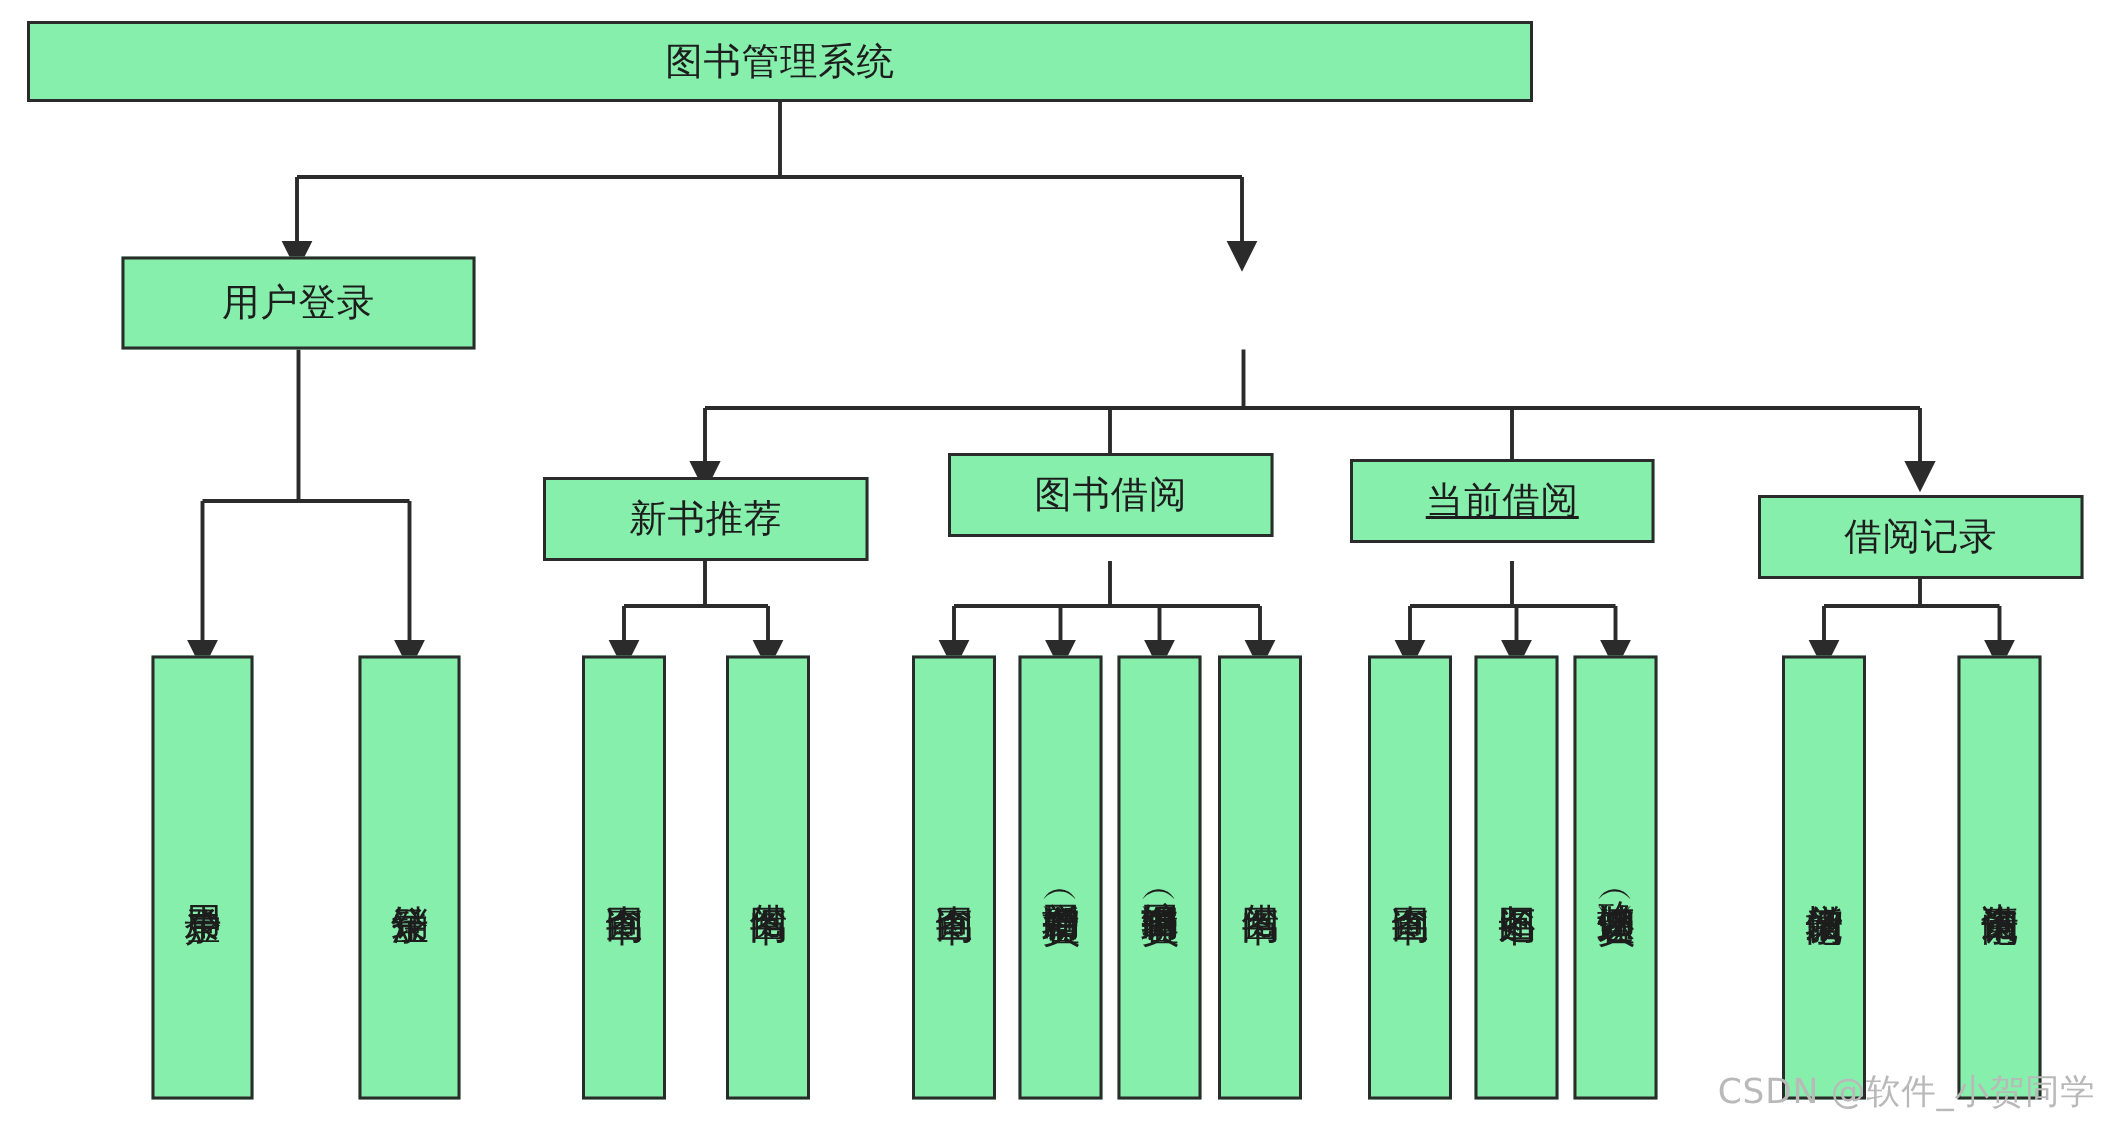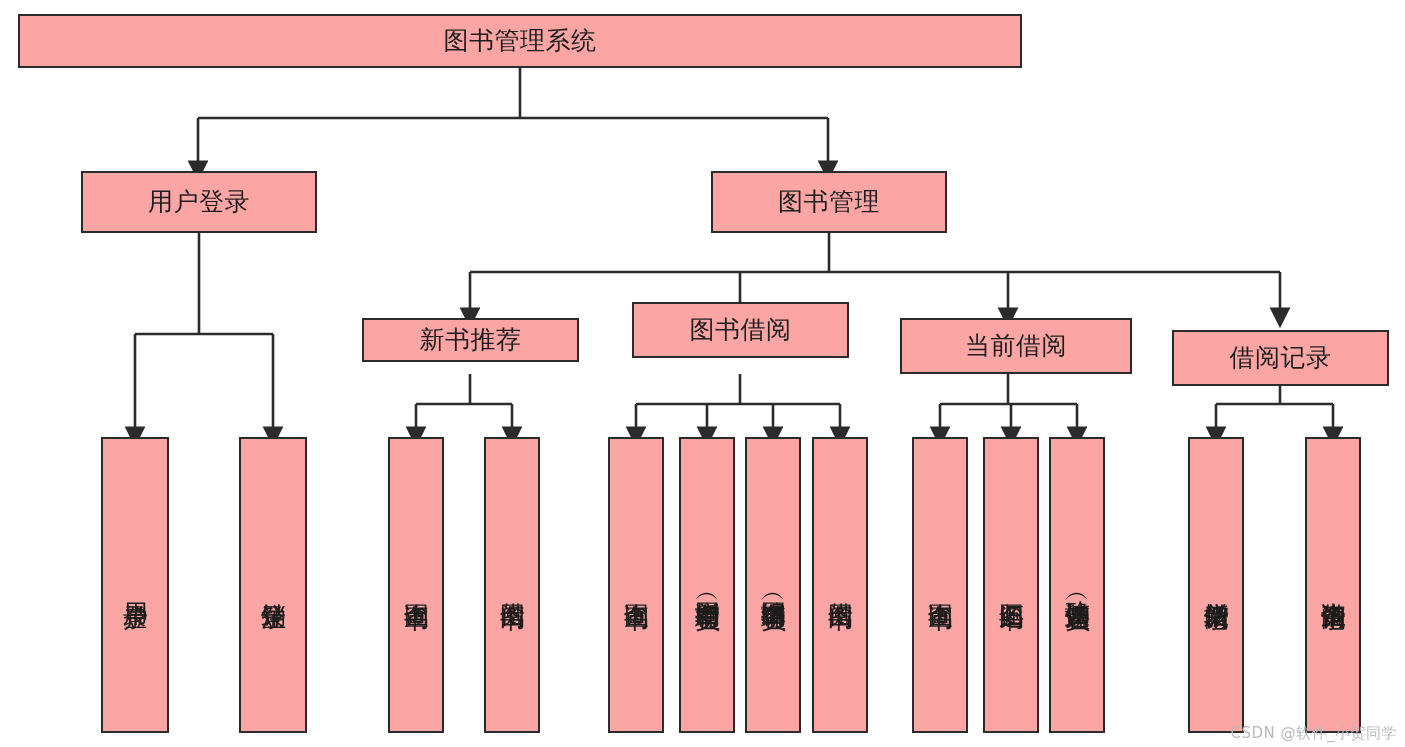--- a/index.html
+++ b/index.html
@@ -23,21 +23,21 @@
     left: 0;
     top: 0;
     width: 1405px;
     height: 747px;
     pointer-events: none;
   }
   .node {
     position: absolute;
     box-sizing: border-box;
     border: 2px solid #2b2b2b;
-    background: #fca5a5;
+    background: #86efac;
     display: flex;
     align-items: center;
     justify-content: center;
     color: #1d1d1d;
   }
   .node-h {
     font-size: 25px;
     letter-spacing: 0.5px;
     line-height: 1.1;
     white-space: nowrap;
@@ -59,21 +59,21 @@
   .node-v .vtext {
     writing-mode: vertical-rl;
     text-orientation: upright;
     display: block;
     max-height: 100%;
   }
   #watermark {
     position: absolute;
     right: 8px;
     bottom: 4px;
-    font-size: 15px;
+    font-size: 23px;
     color: #b9b9b9;
     white-space: nowrap;
     letter-spacing: 0.5px;
   }
 </style>
 </head>
 <body>
 
 <div id="diagram-canvas">
 
@@ -127,31 +127,28 @@
     </g>
   </svg>
 
   <div class="node node-h node-root" style="left:18px; top:14px; width:1004px; height:54px;">
     <span>图书管理系统</span>
   </div>
 
   <div class="node node-h" style="left:81px; top:171px; width:236px; height:62px;">
     <span>用户登录</span>
   </div>
-  <div class="node node-h" style="left:711px; top:171px; width:236px; height:62px;">
-    <span>图书管理</span>
-  </div>
 
-  <div class="node node-h" style="left:362px; top:318px; width:217px; height:44px;">
+  <div class="node node-h" style="left:362px; top:318px; width:217px; height:56px;">
     <span>新书推荐</span>
   </div>
   <div class="node node-h" style="left:632px; top:302px; width:217px; height:56px;">
     <span>图书借阅</span>
   </div>
-  <div class="node node-h" style="left:900px; top:318px; width:232px; height:56px;">
+  <div class="node node-h" style="left:900px; top:306px; width:203px; height:56px;text-decoration:underline;">
     <span>当前借阅</span>
   </div>
   <div class="node node-h" style="left:1172px; top:318px; width:217px; height:56px;margin-top:12px;">
     <span>借阅记录</span>
   </div>
 
   <div class="node node-v" style="left:101px; top:437px; width:68px; height:296px;">
     <span class="vtext">用户登录</span>
   </div>
   <div class="node node-v" style="left:239px; top:437px; width:68px; height:296px;">

